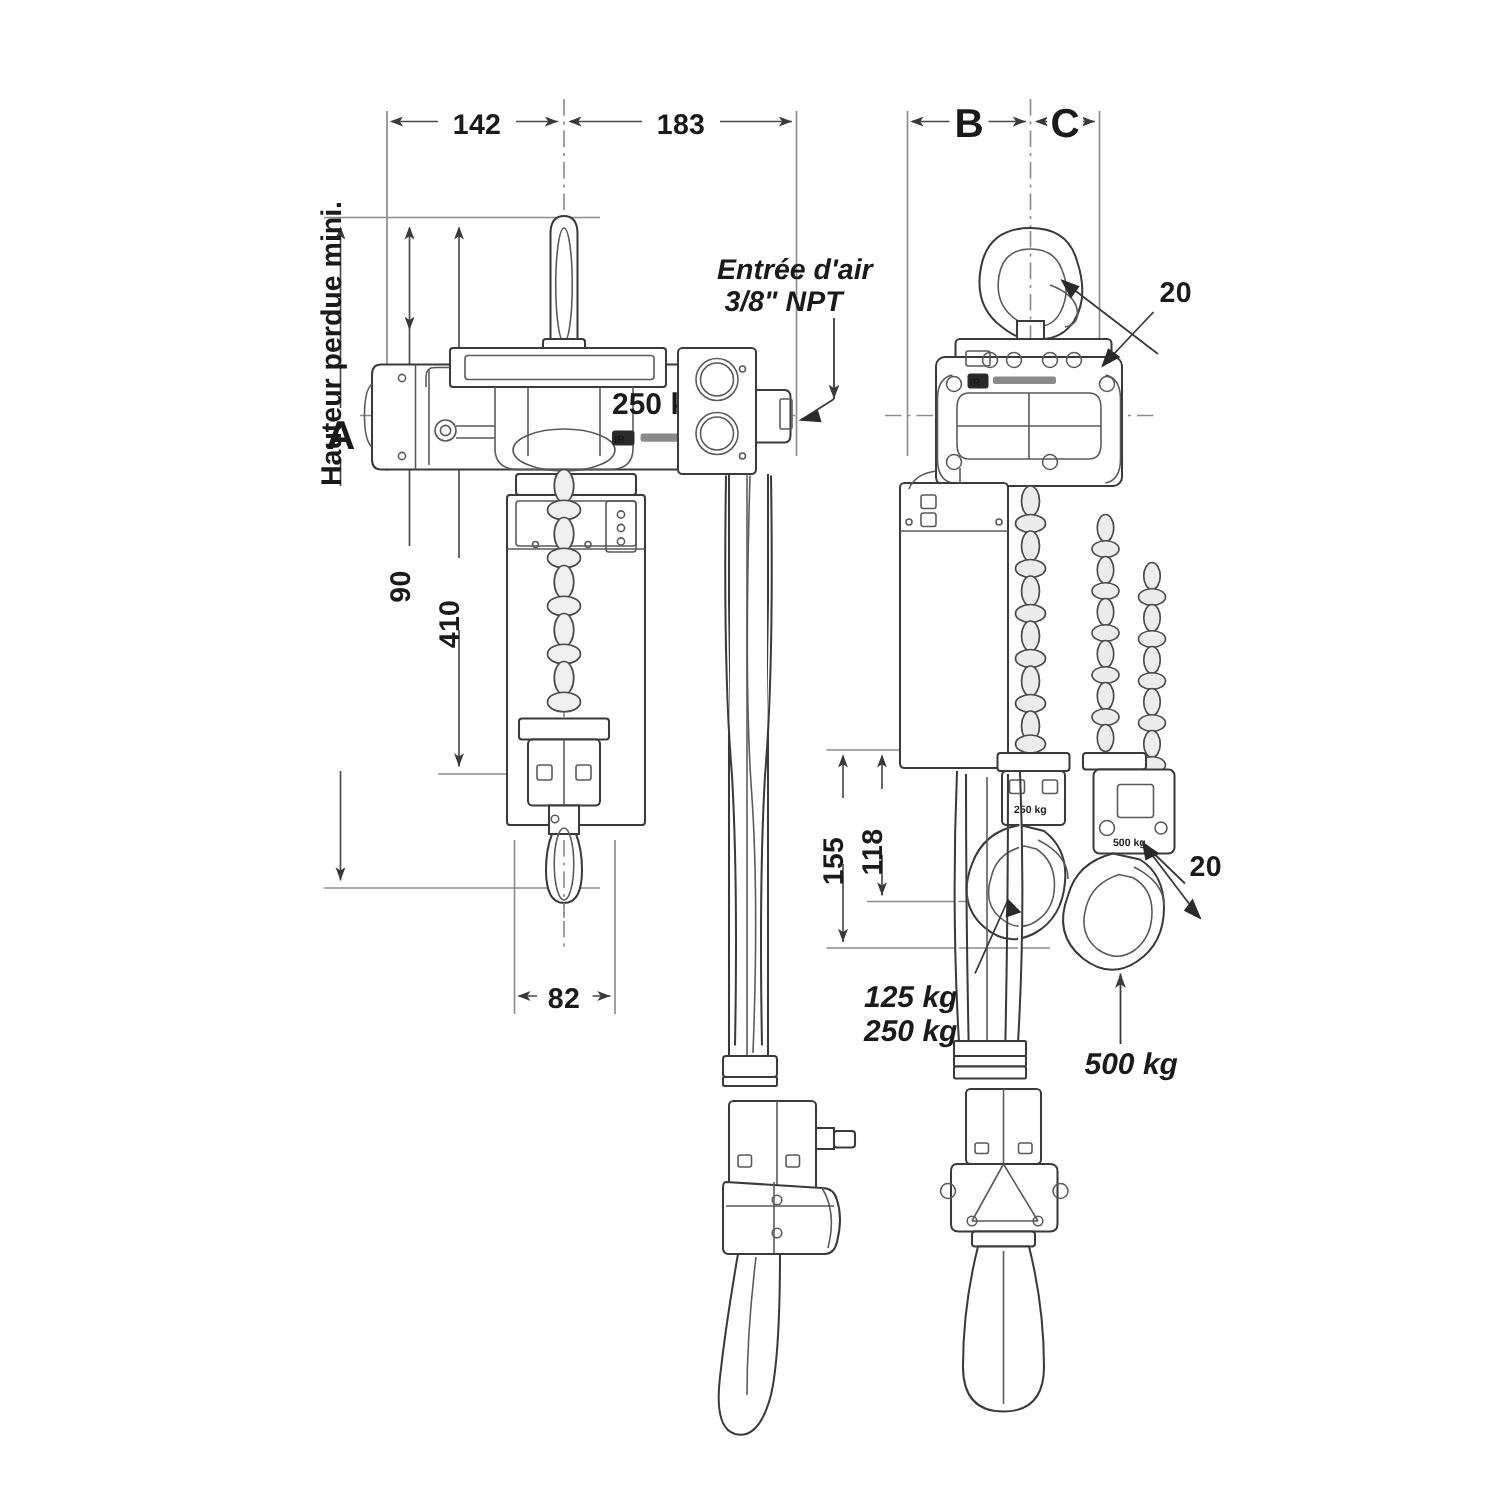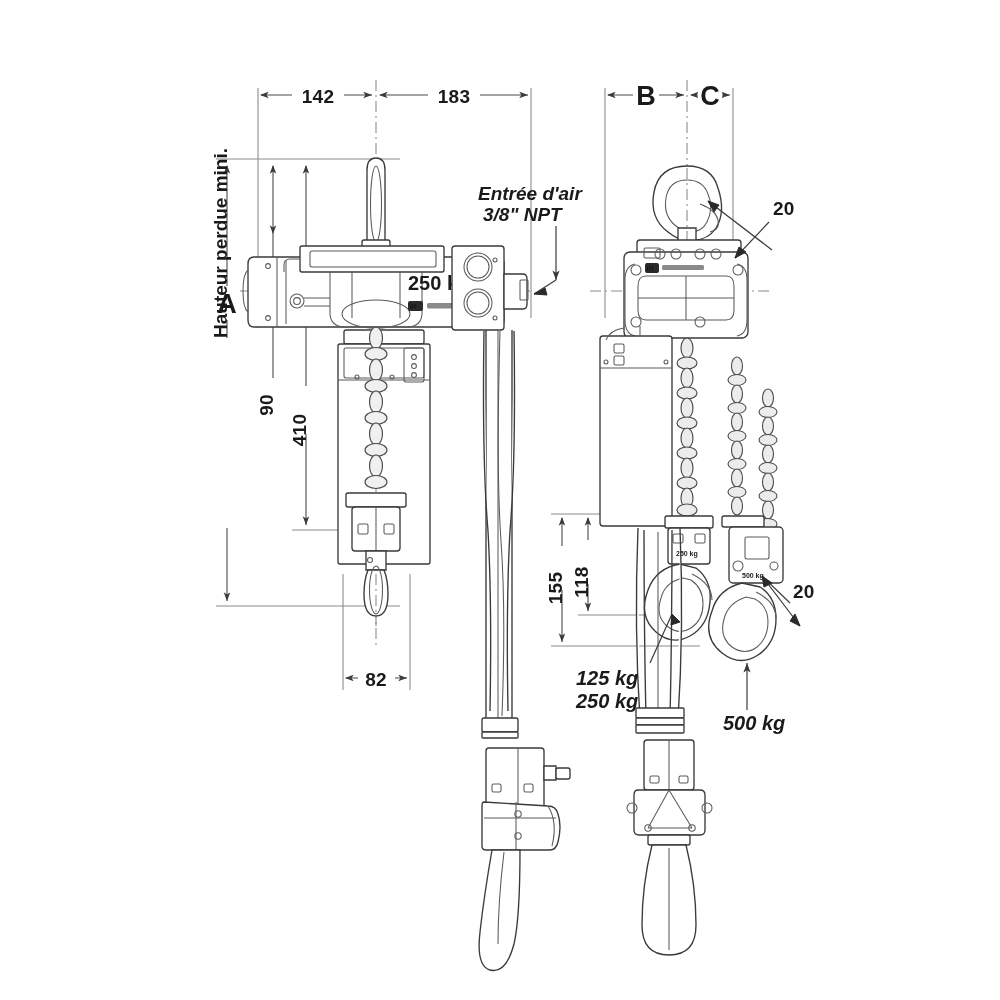--- a/index.html
+++ b/index.html
@@ -3,21 +3,21 @@
 <meta charset="utf-8">
 <title>Technical Drawing</title>
 <style>
   html,body{margin:0;padding:0;background:#ffffff;}
   body{
     width:1000px;height:1000px;overflow:hidden;
     font-family:"Liberation Sans", sans-serif;
     color:#1a1a1a;
     position:relative;
   }
-  #stage{position:absolute;left:0;top:18px;width:1000px;height:968px;background:#fff;}
+  #stage{position:absolute;left:0;top:4px;width:1000px;height:968px;background:#fff;}
   svg{display:block;}
   text{font-family:"Liberation Sans", sans-serif; fill:#1a1a1a;}
   .dimtxt{font-size:19px;font-weight:700;letter-spacing:0.2px;}
   .biglbl{font-size:27px;font-weight:700;}
   .vertlbl{font-size:19px;font-weight:700;}
   .callout{font-size:19px;font-weight:700;font-style:italic;}
   .loadlbl{font-size:20px;font-weight:700;font-style:italic;}
   .tagtxt{font-size:7px;font-weight:700;}
   .bodytag{font-size:20px;font-weight:700;}
   .dimline{stroke:#4a4a4a;stroke-width:1.1;fill:none;}

